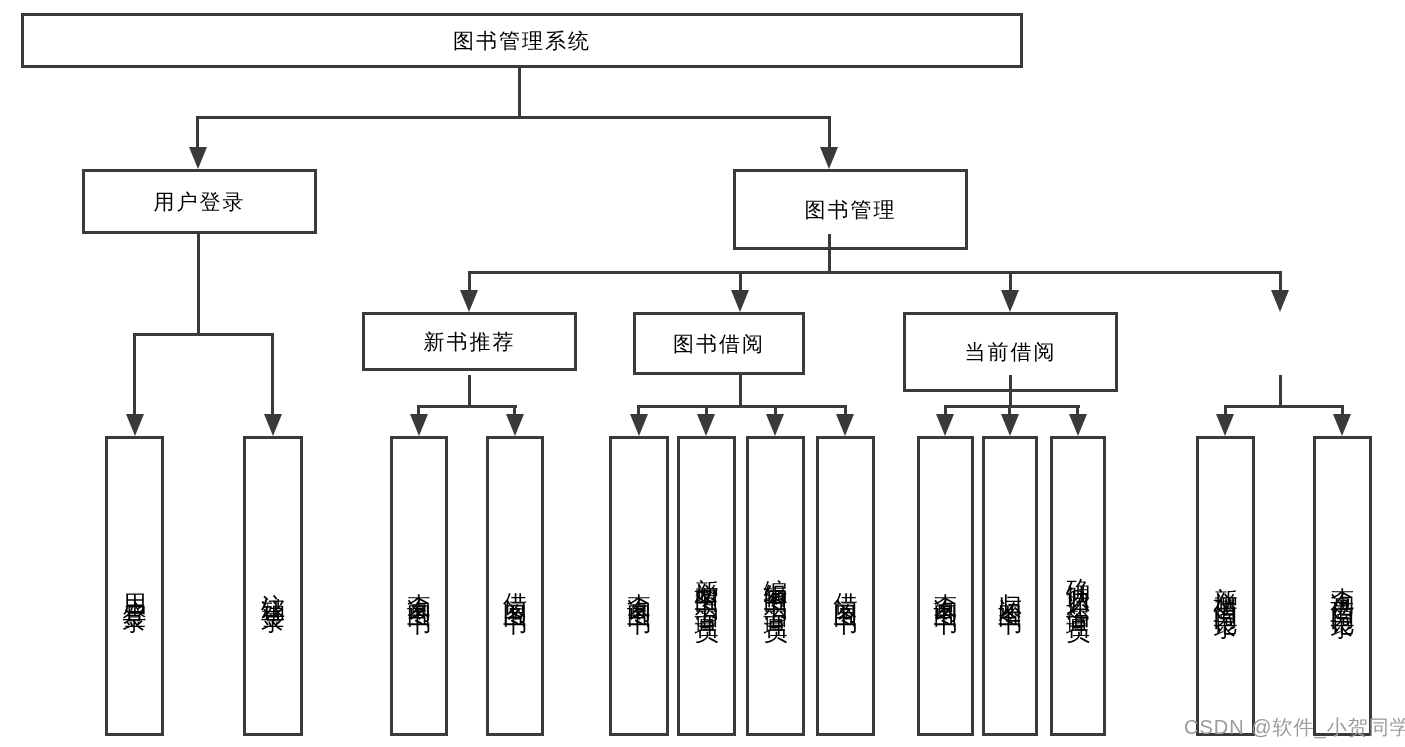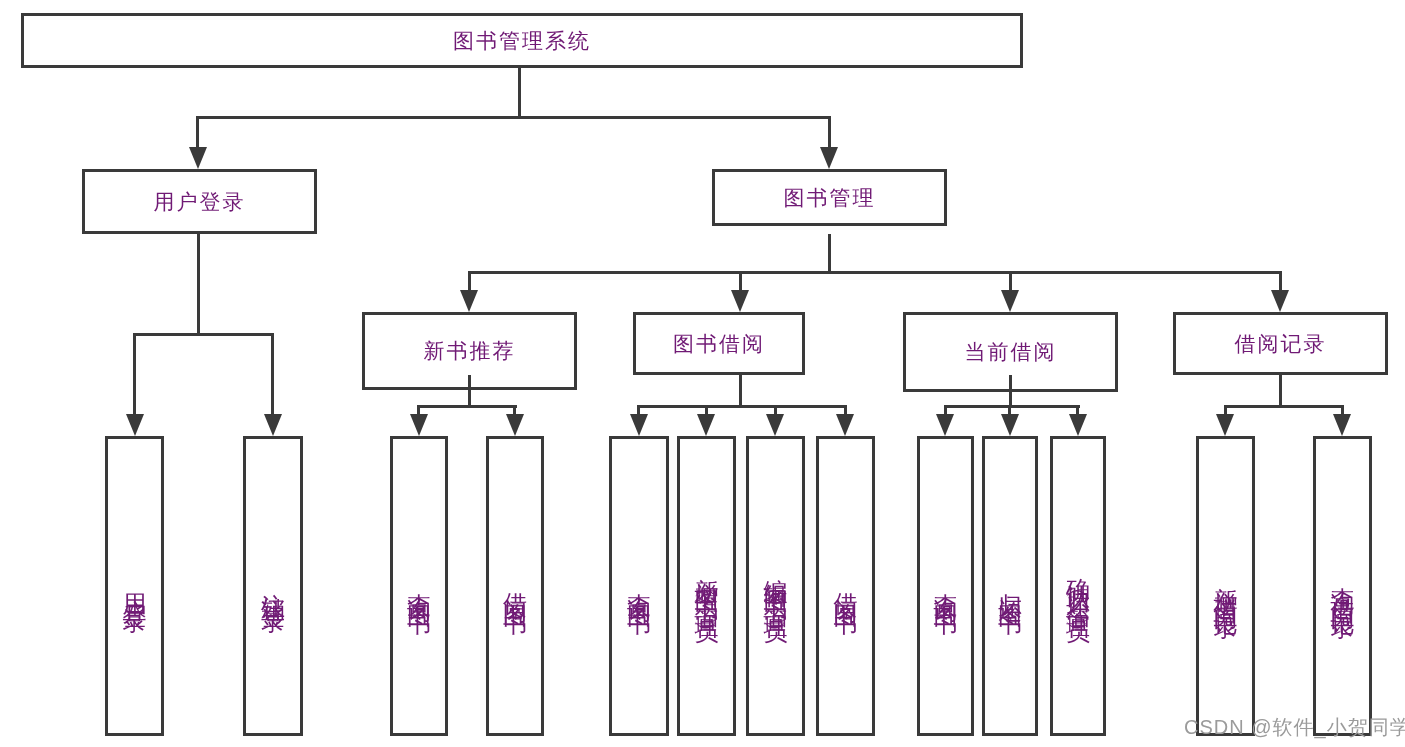--- a/index.html
+++ b/index.html
@@ -3,21 +3,21 @@
 <meta charset="utf-8">
 <style>
   html,body{margin:0;padding:0;background:#fff;}
   .canvas{
     position:relative;width:1405px;height:747px;background:#fff;overflow:hidden;
     font-family:"Liberation Sans","DejaVu Sans",sans-serif;
   }
   
   .node{
     position:absolute;box-sizing:border-box;background:#fff;border:3px solid #3a3a3a;
-    display:flex;align-items:center;justify-content:center;color:#701a75;
+    display:flex;align-items:center;justify-content:center;color:#000000;
   }
   .node .lbl{white-space:nowrap;}
   .node.h .lbl{font-size:21px;letter-spacing:2px;}
   .node.v .lbl{
     writing-mode:vertical-rl;text-orientation:mixed;
     font-size:24px;letter-spacing:6px;line-height:1;
   }
   
   .vl{position:absolute;width:3px;background:#3a3a3a;}
   .hl{position:absolute;height:3px;background:#3a3a3a;}
@@ -43,21 +43,21 @@
   <div class="vl" style="left:518px;top:68px;height:50px"></div>
   <div class="hl" style="left:196px;top:116px;width:635px"></div>
   <div class="vl" style="left:196px;top:116px;height:33px"></div>
   <div class="ar" style="left:189px;top:147px"></div>
   <div class="vl" style="left:828px;top:116px;height:33px"></div>
   <div class="ar" style="left:820px;top:147px"></div>
 
   <div class="node h" style="left:82px;top:169px;width:235px;height:65px">
     <span class="lbl">用户登录</span>
   </div>
-  <div class="node h" style="left:712px;top:169px;width:235px;height:57px">
+  <div class="node h" style="left:733px;top:169px;width:235px;height:81px">
     <span class="lbl">图书管理</span>
   </div>
 
   <div class="vl" style="left:197px;top:234px;height:102px"></div>
   <div class="hl" style="left:133px;top:333px;width:141px"></div>
   <div class="vl" style="left:133px;top:333px;height:83px"></div>
   <div class="ar" style="left:126px;top:414px"></div>
   <div class="vl" style="left:271px;top:333px;height:83px"></div>
   <div class="ar" style="left:264px;top:414px"></div>
 
@@ -65,31 +65,28 @@
   <div class="hl" style="left:468px;top:271px;width:814px"></div>
   <div class="vl" style="left:468px;top:271px;height:22px"></div>
   <div class="ar" style="left:460px;top:290px"></div>
   <div class="vl" style="left:739px;top:271px;height:22px"></div>
   <div class="ar" style="left:731px;top:290px"></div>
   <div class="vl" style="left:1009px;top:271px;height:22px"></div>
   <div class="ar" style="left:1001px;top:290px"></div>
   <div class="vl" style="left:1279px;top:271px;height:22px"></div>
   <div class="ar" style="left:1271px;top:290px"></div>
 
-  <div class="node h" style="left:362px;top:312px;width:215px;height:78px">
+  <div class="node h" style="left:362px;top:312px;width:215px;height:59px">
     <span class="lbl">新书推荐</span>
   </div>
   <div class="node h" style="left:633px;top:312px;width:172px;height:63px">
     <span class="lbl">图书借阅</span>
   </div>
   <div class="node h" style="left:903px;top:312px;width:215px;height:80px">
     <span class="lbl">当前借阅</span>
-  </div>
-  <div class="node h" style="left:1173px;top:312px;width:215px;height:63px">
-    <span class="lbl">借阅记录</span>
   </div>
 
   <div class="vl" style="left:468px;top:375px;height:32px"></div>
   <div class="hl" style="left:417px;top:405px;width:100px"></div>
   <div class="vl" style="left:417px;top:405px;height:11px"></div>
   <div class="ar" style="left:410px;top:414px"></div>
   <div class="vl" style="left:513px;top:405px;height:11px"></div>
   <div class="ar" style="left:506px;top:414px"></div>
 
   <div class="vl" style="left:739px;top:375px;height:32px"></div>

